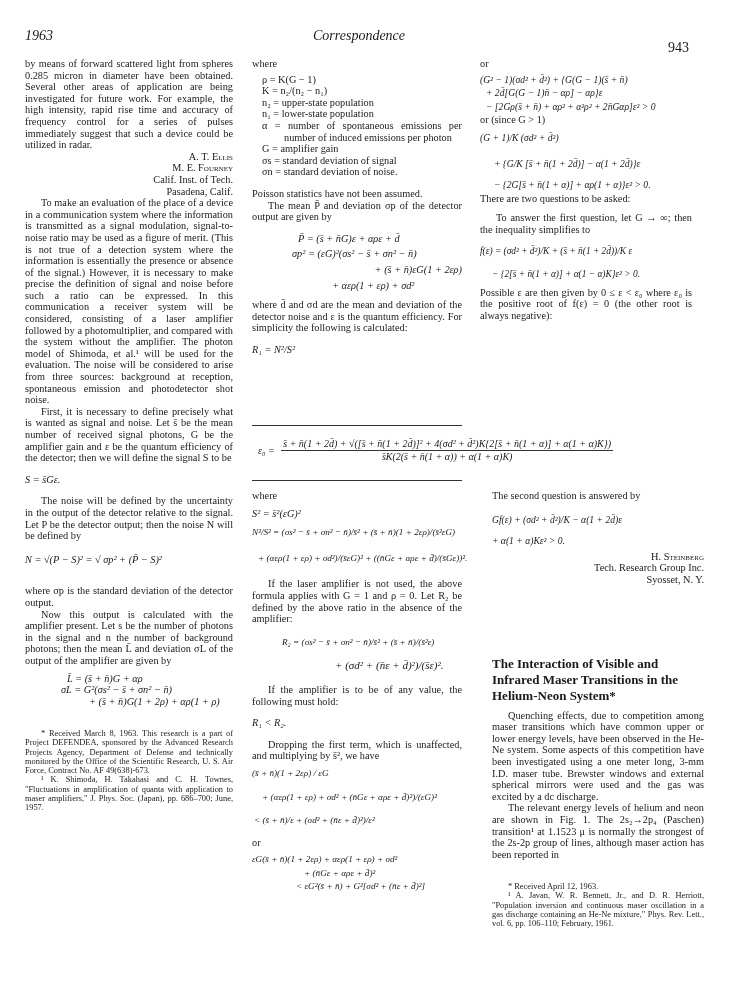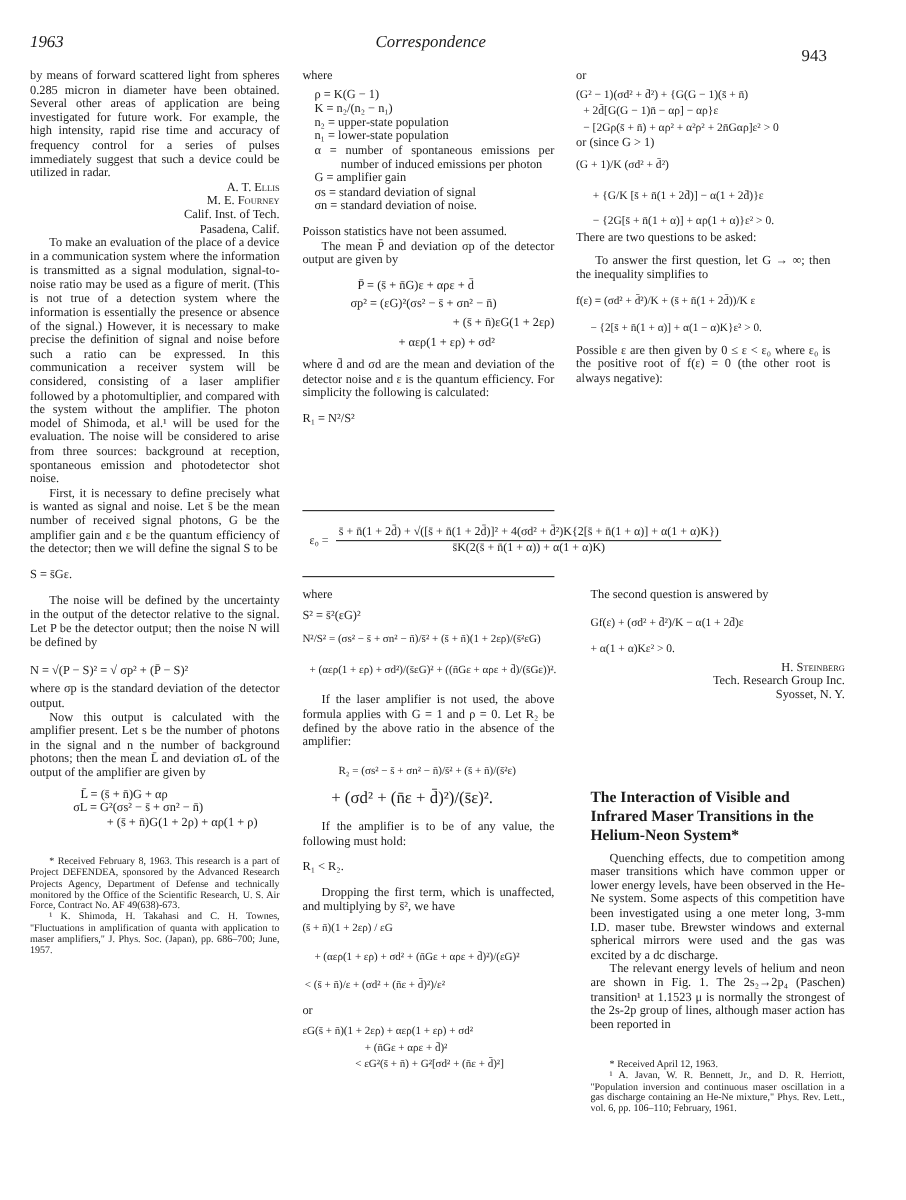--- a/index.html
+++ b/index.html
@@ -8,21 +8,21 @@
   .abs { position:absolute; }
   .hdr { font-size:14px; }
   .hdr-left { left:25px; top:28px; font-style:italic; }
   .hdr-center { left:313px; top:28px; font-style:italic; }
   .hdr-right { left:668px; top:40px; }
   .col { position:absolute; font-size:10.3px; line-height:11.6px; text-align:justify; }
   .col p { margin:0; }
   .ind { text-indent:16px; }
   .right { text-align:right; }
   .center { text-align:center; }
-  .eq { white-space:nowrap; text-align:left; }
+  .eq { font-style:italic; white-space:nowrap; text-align:left; }
   .h2 { font-family:"Liberation Serif",serif; font-weight:bold; font-size:13px; line-height:16px; text-align:left; }
   .fn { font-size:8.4px; line-height:9.2px; text-align:justify; }
   .sc { font-variant:small-caps; }
   .rule { position:absolute; height:1px; background:#333; }
   .defs div { white-space:nowrap; }
   .defs .wrap { white-space:normal; padding-left:22px; text-indent:-22px; }
   .list div { padding-left:18px; text-indent:-14px; }
 </style>
 </head>
 <body>
@@ -35,30 +35,30 @@
   <p>by means of forward scattered light from spheres 0.285 micron in diameter have been obtained. Several other areas of application are being investigated for future work. For example, the high intensity, rapid rise time and accuracy of frequency control for a series of pulses immediately suggest that such a device could be utilized in radar.</p>
   <div class="right sc">A. T. Ellis</div>
   <div class="right sc">M. E. Fourney</div>
   <div class="right">Calif. Inst. of Tech.</div>
   <div class="right">Pasadena, Calif.</div>
 
   <p class="ind">To make an evaluation of the place of a device in a communication system where the information is transmitted as a signal modulation, signal-to-noise ratio may be used as a figure of merit. (This is not true of a detection system where the information is essentially the presence or absence of the signal.) However, it is necessary to make precise the definition of signal and noise before such a ratio can be expressed. In this communication a receiver system will be considered, consisting of a laser amplifier followed by a photomultiplier, and compared with the system without the amplifier. The photon model of Shimoda, et al.¹ will be used for the evaluation. The noise will be considered to arise from three sources: background at reception, spontaneous emission and photodetector shot noise.</p>
   <p class="ind">First, it is necessary to define precisely what is wanted as signal and noise. Let s̄ be the mean number of received signal photons, G be the amplifier gain and ε be the quantum efficiency of the detector; then we will define the signal S to be</p>
   <div class="eq center" style="margin:10px 0;">S = s̄Gε.</div>
   <p class="ind">The noise will be defined by the uncertainty in the output of the detector relative to the signal. Let P be the detector output; then the noise N will be defined by</p>
-  <div class="eq center" style="margin:12px 0 4px;">N = √(P − S)² = √ σp² + (P̄ − S)²</div>
+  <div class="eq center" style="margin:12px 0 20px;">N = √(P − S)² = √ σp² + (P̄ − S)²</div>
   <p>where σp is the standard deviation of the detector output.</p>
   <p class="ind">Now this output is calculated with the amplifier present. Let s be the number of photons in the signal and n the number of background photons; then the mean L̄ and deviation σL of the output of the amplifier are given by</p>
   <div style="margin:6px 0 0 42px;">
     <div class="eq">L̄ = (s̄ + n̄)G + αρ</div>
     <div class="eq" style="margin-left:-6px;">σL = G²(σs² − s̄ + σn² − n̄)</div>
     <div class="eq" style="margin-left:22px;">+ (s̄ + n̄)G(1 + 2ρ) + αρ(1 + ρ)</div>
   </div>
   <div class="fn" style="margin-top:22px;">
-    <p class="ind">* Received February 8, 1963. This research is a part of Project DEFENDEA, sponsored by the Advanced Research Projects Agency, Department of Defense and technically monitored by the Office of the Scientific Research, U. S. Air Force, Contract No. AF 49(638)-673.</p>
+    <p class="ind">* Received March 8, 1963. This research is a part of Project DEFENDEA, sponsored by the Advanced Research Projects Agency, Department of Defense and technically monitored by the Office of the Scientific Research, U. S. Air Force, Contract No. AF 49(638)-673.</p>
     <p class="ind">¹ K. Shimoda, H. Takahasi and C. H. Townes, "Fluctuations in amplification of quanta with application to maser amplifiers," J. Phys. Soc. (Japan), pp. 686–700; June, 1957.</p>
   </div>
 </div>
 
 <div class="col" style="left:252px; top:58px; width:210px;">
   <div>where</div>
   <div class="defs" style="margin:4px 0 6px 10px;">
     <div>ρ = K(G − 1)</div>
     <div>K = n₂/(n₂ − n₁)</div>
     <div>n₂ = upper-state population</div>
@@ -90,21 +90,21 @@
 </div>
 <div class="rule" style="left:252px; top:480px; width:210px;"></div>
 
 <div class="col" style="left:252px; top:490px; width:210px;">
   <div>where</div>
   <div class="eq center" style="margin:6px 0;">S² = s̄²(εG)²</div>
   <div class="eq" style="font-size:9.2px; margin-top:8px;">N²/S² = (σs² − s̄ + σn² − n̄)/s̄² + (s̄ + n̄)(1 + 2ερ)/(s̄²εG)</div>
   <div class="eq" style="font-size:9.2px; margin:14px 0 14px 6px;">+ (αερ(1 + ερ) + σd²)/(s̄εG)² + ((n̄Gε + αρε + d̄)/(s̄Gε))².</div>
   <p class="ind">If the laser amplifier is not used, the above formula applies with G = 1 and ρ = 0. Let R₂ be defined by the above ratio in the absence of the amplifier:</p>
   <div class="eq" style="font-size:9.2px; margin:12px 0 0 30px;">R₂ = (σs² − s̄ + σn² − n̄)/s̄² + (s̄ + n̄)/(s̄²ε)</div>
-  <div class="eq" style="font-size:14px; margin:12px 0 12px 24px;">+ (σd² + (n̄ε + d̄)²)/(s̄ε)².</div>
+  <div class="eq" style="font-size:11px; margin:12px 0 12px 83px;">+ (σd² + (n̄ε + d̄)²)/(s̄ε)².</div>
   <p class="ind">If the amplifier is to be of any value, the following must hold:</p>
   <div class="eq center" style="margin:10px 0;">R₁ &lt; R₂.</div>
   <p class="ind">Dropping the first term, which is unaffected, and multiplying by s̄², we have</p>
   <div class="eq" style="font-size:9.2px; margin-top:6px;">(s̄ + n̄)(1 + 2ερ) / εG</div>
   <div class="eq" style="font-size:9.2px; margin:12px 0 0 10px;">+ (αερ(1 + ερ) + σd² + (n̄Gε + αρε + d̄)²)/(εG)²</div>
   <div class="eq" style="font-size:9.2px; margin:12px 0 0 2px;">&lt; (s̄ + n̄)/ε + (σd² + (n̄ε + d̄)²)/ε²</div>
   <div style="margin-top:10px;">or</div>
   <div class="eq" style="font-size:9.2px; margin-top:6px;">εG(s̄ + n̄)(1 + 2ερ) + αερ(1 + ερ) + σd²</div>
   <div class="eq" style="font-size:9.2px; margin:2px 0 0 52px;">+ (n̄Gε + αρε + d̄)²</div>
   <div class="eq" style="font-size:9.2px; margin:2px 0 0 44px;">&lt; εG²(s̄ + n̄) + G²[σd² + (n̄ε + d̄)²]</div>

